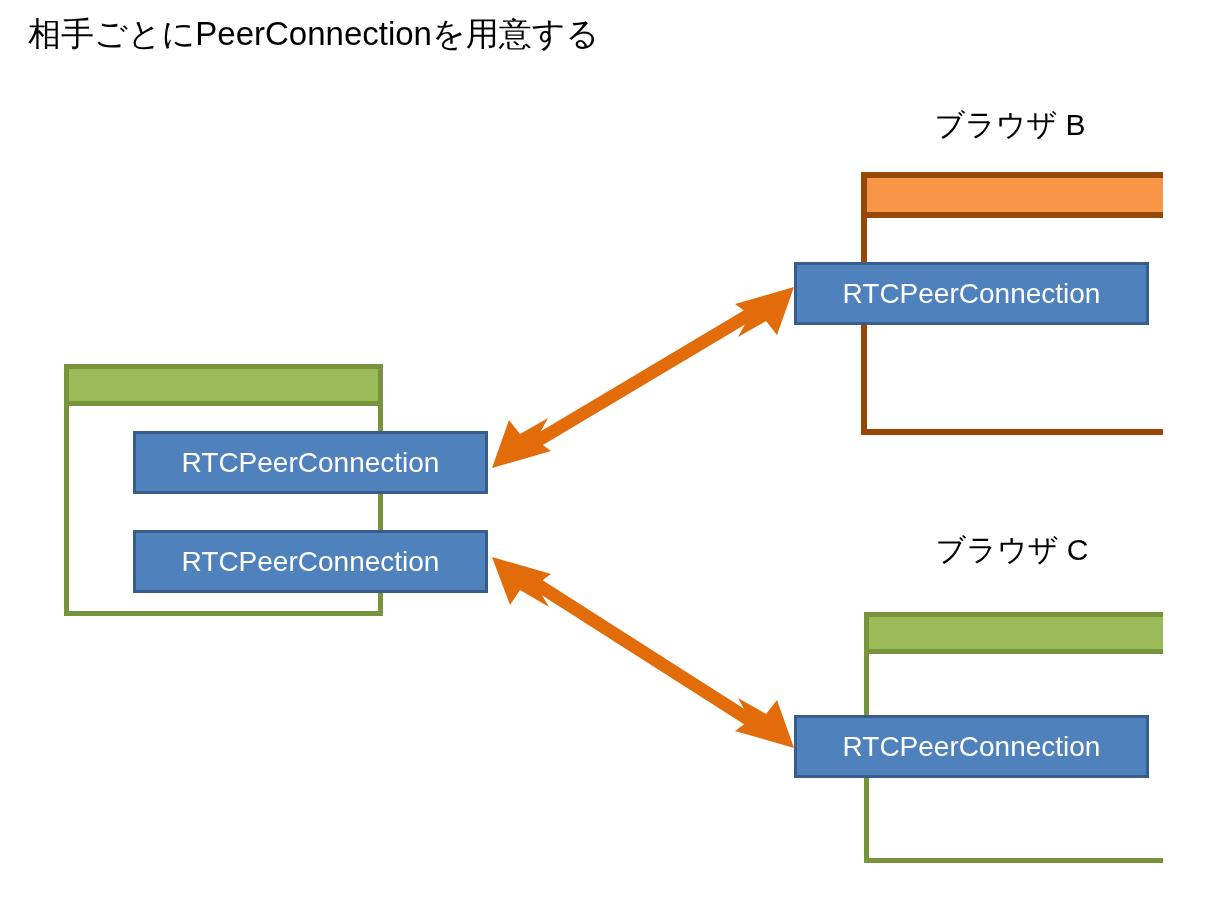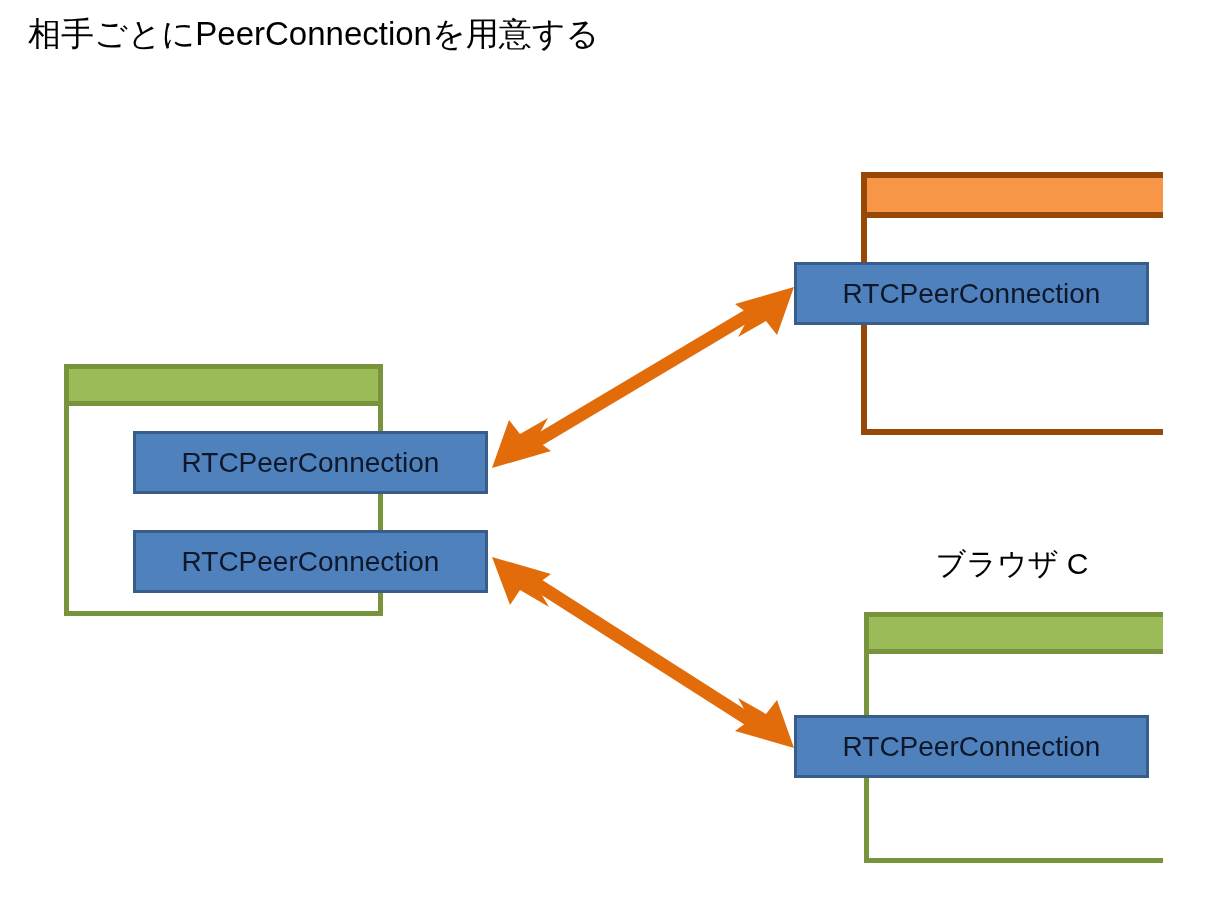--- a/index.html
+++ b/index.html
@@ -69,21 +69,21 @@
     background: #F79646;
     border-bottom: 6px solid #984806;
   }
 
   
   .pc-box {
     position: absolute;
     box-sizing: border-box;
     background: #4F81BD;
     border: 3px solid #385D8A;
-    color: #0f172a;
+    color: #ffffff;
     font-size: 28px;
     display: flex;
     align-items: center;
     justify-content: center;
     letter-spacing: 0px;
     z-index: 5;
   }
 
   
   .arrow-layer {
@@ -96,31 +96,32 @@
     pointer-events: none;
   }
 </style>
 </head>
 <body>
 
 <div id="canvas">
 
   <div class="slide-title">相手ごとにPeerConnectionを用意する</div>
 
+  <div class="browser-caption" style="left:910px; top:106px; width:200px;">ブラウザ B</div>
 
   <div class="browser-window browser-orange" style="left:861px; top:172px; width:316px; height:263px;">
     <div class="titlebar" style="height:40px;"></div>
   </div>
 
 
   <div class="browser-window browser-green" style="left:64px; top:364px; width:319px; height:252px;">
     <div class="titlebar" style="height:37px;"></div>
   </div>
 
-  <div class="browser-caption" style="left:912px; top:545px; width:200px;">ブラウザ C</div>
+  <div class="browser-caption" style="left:912px; top:531px; width:200px;">ブラウザ C</div>
 
   <div class="browser-window browser-green" style="left:864px; top:612px; width:315px; height:251px;">
     <div class="titlebar" style="height:37px;"></div>
   </div>
 
   <svg class="arrow-layer" viewBox="0 0 1229 901">
 
       Browser B pc1 --&gt;
     <g>
       <line x1="527" y1="447" x2="762" y2="307" stroke="#E36C0A" stroke-width="13" stroke-linecap="butt"></line>

